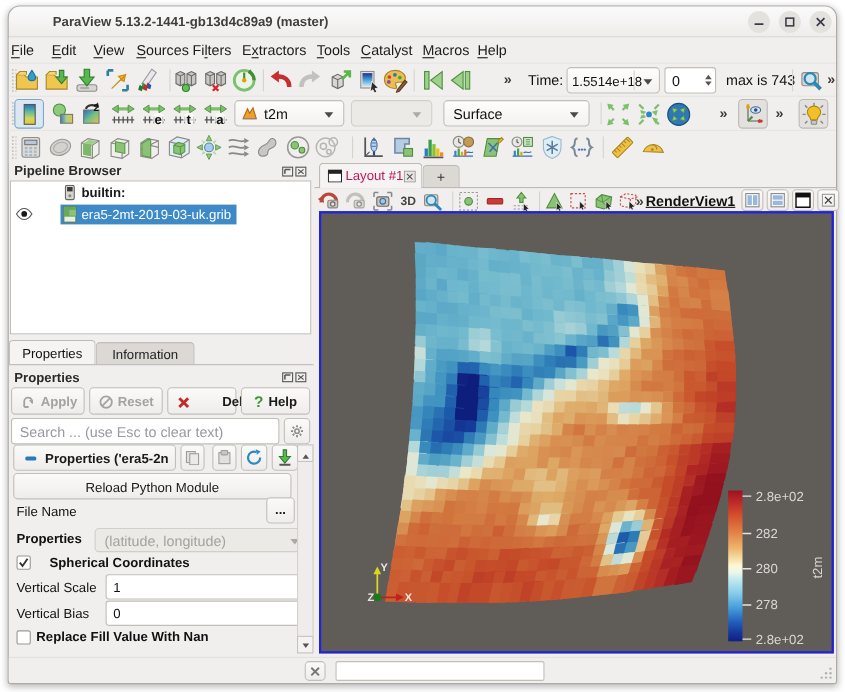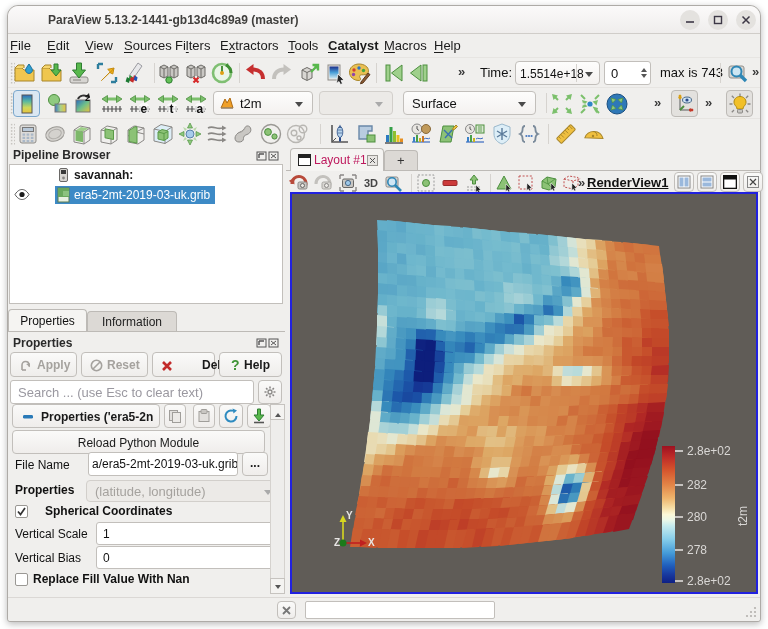--- a/index.html
+++ b/index.html
@@ -53,21 +53,21 @@
       </div>
   </div>
   <div id="menubar">
     <span class="mi" style="left:2px;"><u>F</u>ile</span>
     <span class="mi" style="left:39px;"><u>E</u>dit</span>
     <span class="mi" style="left:77px;"><u>V</u>iew</span>
     <span class="mi" style="left:116px;"><u>S</u>ources</span>
     <span class="mi" style="left:167px;">Fi<u>l</u>ters</span>
     <span class="mi" style="left:212px;">E<u>x</u>tractors</span>
     <span class="mi" style="left:280px;"><u>T</u>ools</span>
-    <span class="mi" style="left:320px;font-weight:bold;"><u>C</u>atalyst</span>
+    <span class="mi" style="left:320px;"><u>C</u>atalyst</span>
     <span class="mi" style="left:376px;"><u>M</u>acros</span>
     <span class="mi" style="left:426px;"><u>H</u>elp</span>
   </div>
   <div class="tbrow" id="tb1">
     <div class="thandle" style="left:2px;top:4px;"></div>
     <svg class="ticon" style="left:5px;top:3px;" viewBox="0 0 24 24">
         <path d="M2 7h7l2 2h10v11H2z" fill="#efc64f" stroke="#a8862a"></path>
         <path d="M2 7l3-3h6v3" fill="#f6d66f" stroke="#a8862a"></path>
         <path d="M16 3c2 3 3.4 4.6 3.4 6.2 0 1.9-1.5 3.2-3.4 3.2s-3.4-1.3-3.4-3.2C12.6 7.6 14 6 16 3z" fill="#2e9fd0" stroke="#1a6f9a"></path>
       </svg>
@@ -470,21 +470,21 @@
         <rect x="15" y="2" width="9" height="8"></rect>
         <path d="M17 4l5 4M22 4l-5 4"></path>
       </g>
     </svg>
   <div class="abs" style="left:1px;top:158px;width:274px;height:140px;background:#fff;border:1px solid #c2bfbb;">
     <svg class="abs" style="left:48px;top:3px;" width="12" height="15" viewBox="0 0 12 15">
         <rect x="1.5" y="0.5" width="8" height="13" rx="1.5" fill="#d8d6d2" stroke="#6a6866"></rect>
         <rect x="3" y="2" width="5" height="4" fill="#3a3a3a"></rect>
         <circle cx="5.5" cy="10" r="1.4" fill="#8a8886"></circle>
       </svg>
-    <div class="abs" style="left:64px;top:3px;font-size:12px;font-weight:bold;color:#1a1a1a;">savannah:</div>
+    <div class="abs" style="left:64px;top:3px;font-size:12px;font-weight:bold;color:#1a1a1a;">builtin:</div>
     <div class="abs" style="left:45px;top:21px;width:160px;height:18px;background:#3d8ac6;"></div>
     <svg class="abs" style="left:4px;top:23px;" width="16" height="13" viewBox="0 0 16 13">
         <path d="M1 6.5C3.5 2.5 6 1.5 8 1.5s4.5 1 7 5c-2.5 4-5 5-7 5s-4.5-1-7-5z" fill="#fff" stroke="#555"></path>
         <circle cx="8" cy="6.5" r="2.6" fill="#1a1a1a"></circle>
       </svg>
     <svg class="abs" style="left:47px;top:22px;" width="14" height="16" viewBox="0 0 14 16">
         <rect x="1" y="1" width="11" height="14" fill="#e8f0e0" stroke="#5a7a52"></rect>
         <rect x="1" y="1" width="11" height="9" fill="#6aa85c"></rect>
         <rect x="6" y="4" width="6" height="5" fill="#8cc27e"></rect>
       </svg>
@@ -565,23 +565,20 @@
   <div class="btn" style="left:239px;top:398px;width:24px;height:24px;">
       <svg width="16" height="16" style="position:absolute;left:3px;top:3px;" viewBox="0 0 16 16">
         <path d="M6.5 1h3v6h3.5L8 13 3 7h3.5z" fill="#58b84c" stroke="#2e7d32"></path>
         <path d="M3 14.5h10" stroke="#555" stroke-width="1.6"></path>
       </svg>
     </div>
   <div class="btn" style="left:4px;top:424px;width:253px;height:24px;">
       <span style="position:absolute;left:0;right:0;top:5px;">Reload Python Module</span>
     </div>
   <div class="abs" style="left:7px;top:452px;font-size:12px;color:#111;">File Name</div>
-  <div class="field" style="left:80px;top:446px;width:150px;height:24px;overflow:hidden;">
-      <span style="position:absolute;left:3px;top:4px;font-size:12px;white-space:nowrap;">a/era5-2mt-2019-03-uk.grib</span>
-    </div>
   <div class="btn" style="left:234px;top:446px;width:26px;height:24px;">
       <span style="position:absolute;left:0;right:0;top:3px;font-weight:bold;">...</span>
     </div>
   <div class="abs" style="left:7px;top:477px;font-size:12px;font-weight:bold;color:#111;">Properties</div>
   <div class="combo" style="left:78px;top:474px;width:196px;height:22px;background:#eceae7;border-color:#d2cfcb;text-decoration:underline;">
       <span style="position:absolute;left:8px;top:3px;color:#a5a29e;">(latitude, longitude)</span>
       <span class="ca" style="border-top-color:#aaa;top:9px;"></span>
     </div>
   <div class="abs" style="left:7px;top:499px;width:13px;height:13px;background:#fff;border:1px solid #9a9894;border-radius:2px;">
       <svg width="11" height="11" style="position:absolute;left:0px;top:0px;">

